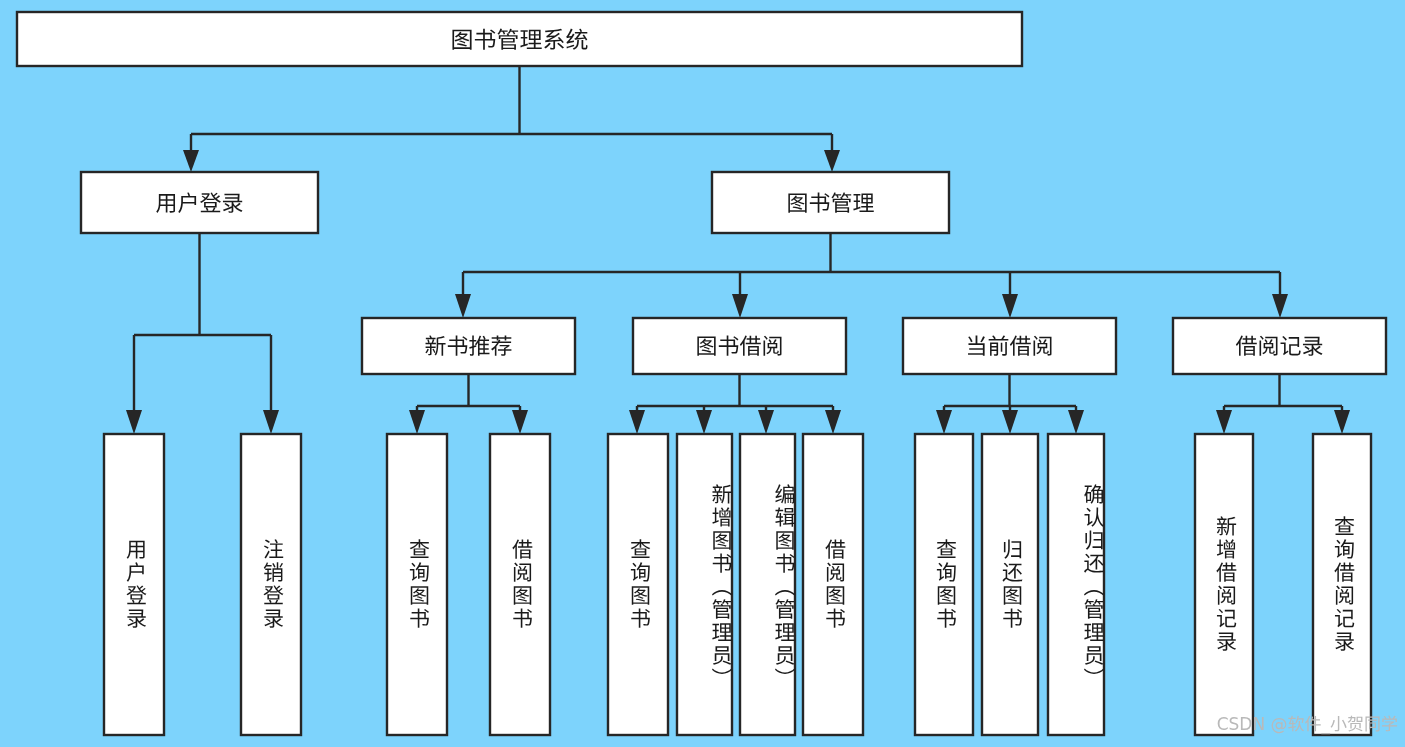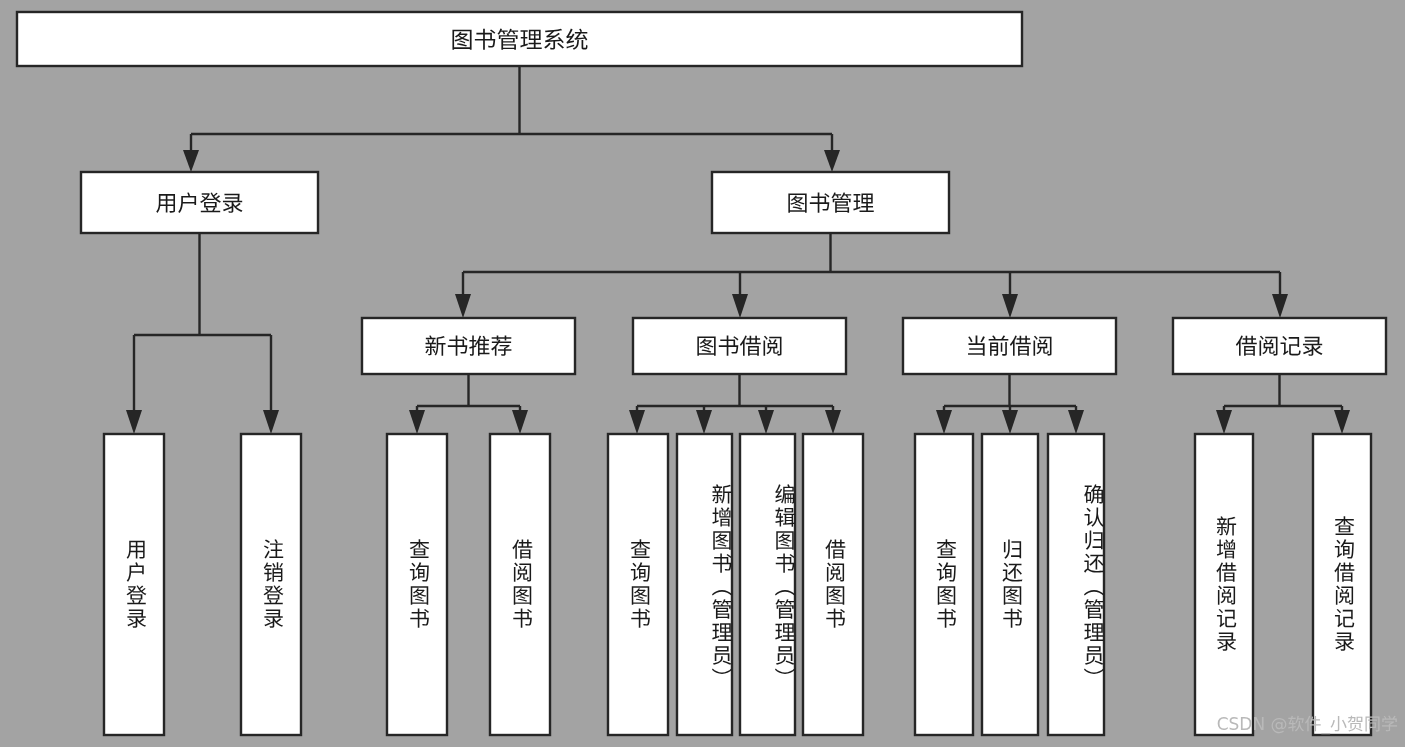--- a/index.html
+++ b/index.html
@@ -11,21 +11,21 @@
   body {
     width: 1405px;
     height: 747px;
     overflow: hidden;
     font-family: "DejaVu Sans", "Liberation Sans", sans-serif;
   }
   #diagram-root {
     position: relative;
     width: 1405px;
     height: 747px;
-    background: #a3a3a3;
+    background: #7dd3fc;
   }
   svg#tree-svg {
     position: absolute;
     top: 0;
     left: 0;
     width: 1405px;
     height: 747px;
     display: block;
   }
   .node-box {

